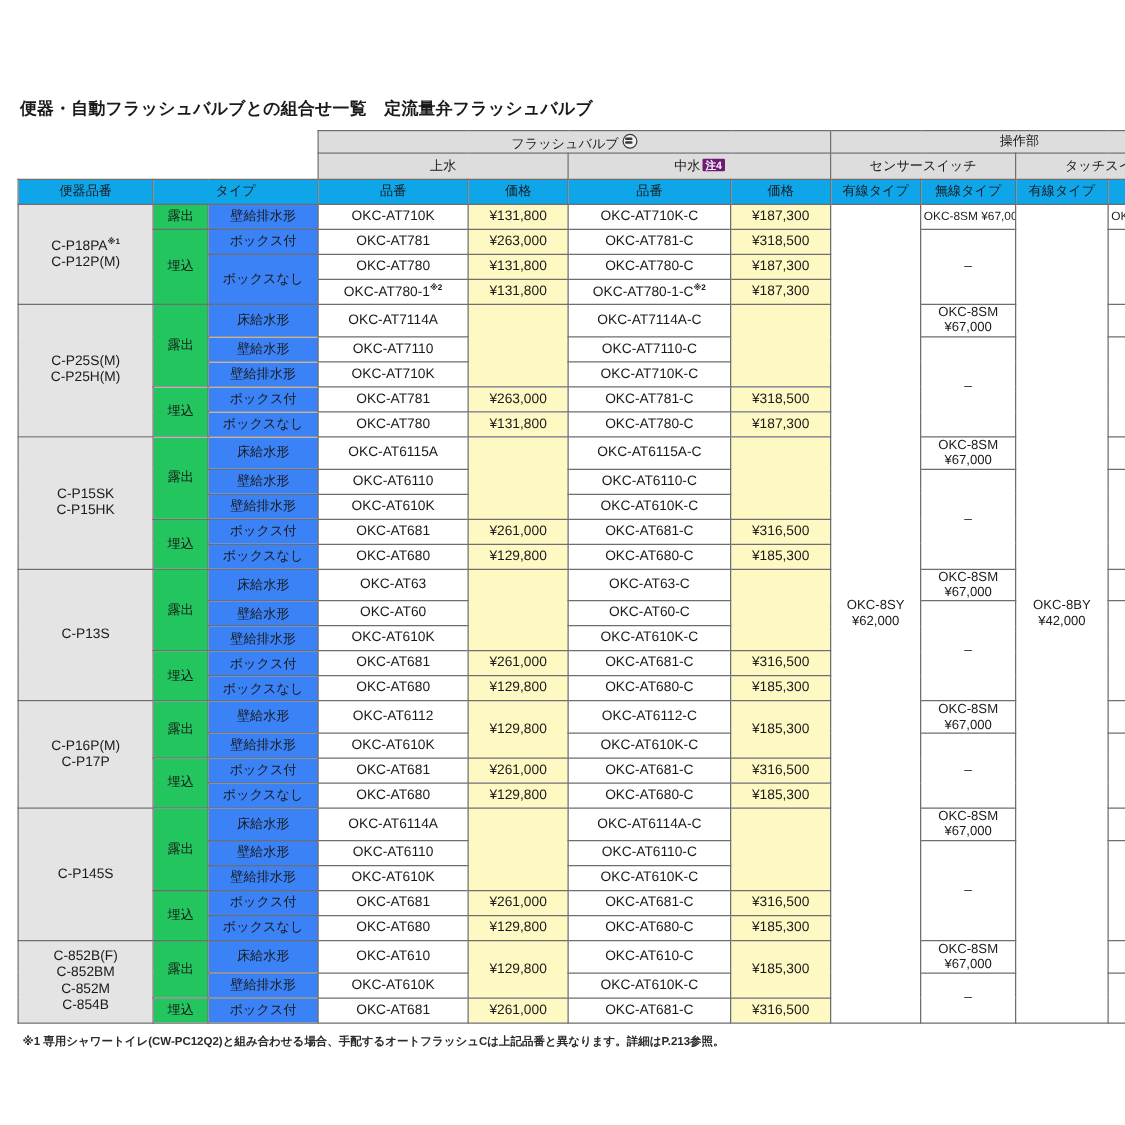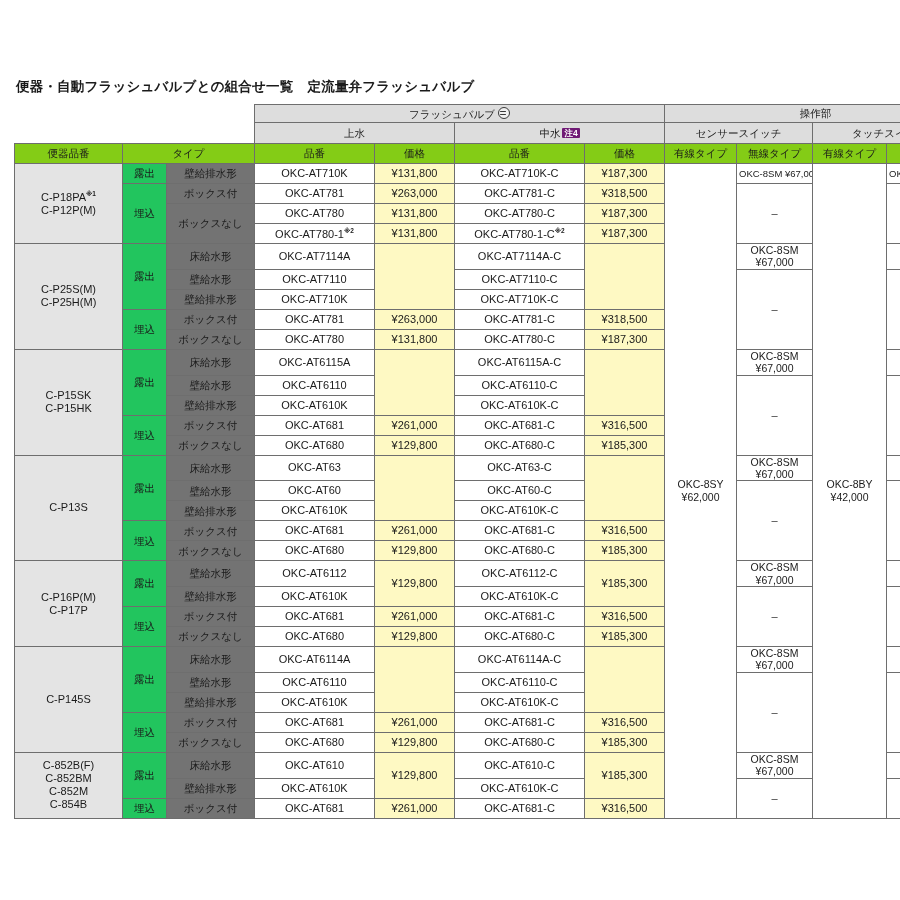--- a/index.html
+++ b/index.html
@@ -40,27 +40,27 @@
     vertical-align:middle;
     line-height:1.18;
     font-weight:normal;
     overflow:hidden;
     white-space:nowrap;
   }
   
   .hdr{background:#dddddd;font-weight:bold;font-size:10.5px;margin-top:36px;}
   .hdr-top{background:#dddddd;height:17px;}
   .hdr-mid{background:#dddddd;height:20px;}
-  .hdr-bot{background:#84cc16;height:19px;}
+  .hdr-bot{background:#0ea5e9;height:19px;}
   .blank-cell{border:none !important;background:#ffffff;}
 
   
   .c-model{background:#e4e4e4;font-weight:bold;font-size:11px;line-height:1.35;}
   .c-expo{background:#22c55e;font-weight:bold;font-size:10.5px;}
-  .c-type{background:#737373;font-weight:bold;font-size:10.5px;}
+  .c-type{background:#3b82f6;font-weight:bold;font-size:10.5px;}
   td.val{background:#ffffff;font-weight:bold;font-size:11px;}
   td.price{background:#fef9c3;font-weight:bold;font-size:11px;}
   td.op{background:#ffffff;font-weight:bold;font-size:10.5px;line-height:1.3;}
   td.dash{background:#ffffff;font-weight:bold;font-size:11px;color:#333;}
 
   .sup{font-size:6.5px;vertical-align:super;font-weight:bold;}
 
   .note4{
     display:inline-block;
     background:#701a75;
@@ -396,14 +396,15 @@
           <td class="c-type">ボックス付</td>
           <td class="val">OKC-AT681</td>
           <td class="price">¥261,000</td>
           <td class="val">OKC-AT681-C</td>
           <td class="price">¥316,500</td>
         </tr>
       </tbody>
   </table>
 
   <div class="footnotes">
+    <div>※1 専用シャワートイレ(CW-PC12Q2)と組み合わせる場合、手配するオートフラッシュCは上記品番と異なります。詳細はP.213参照。</div>
   </div>
 </div>
 
 </body></html>

